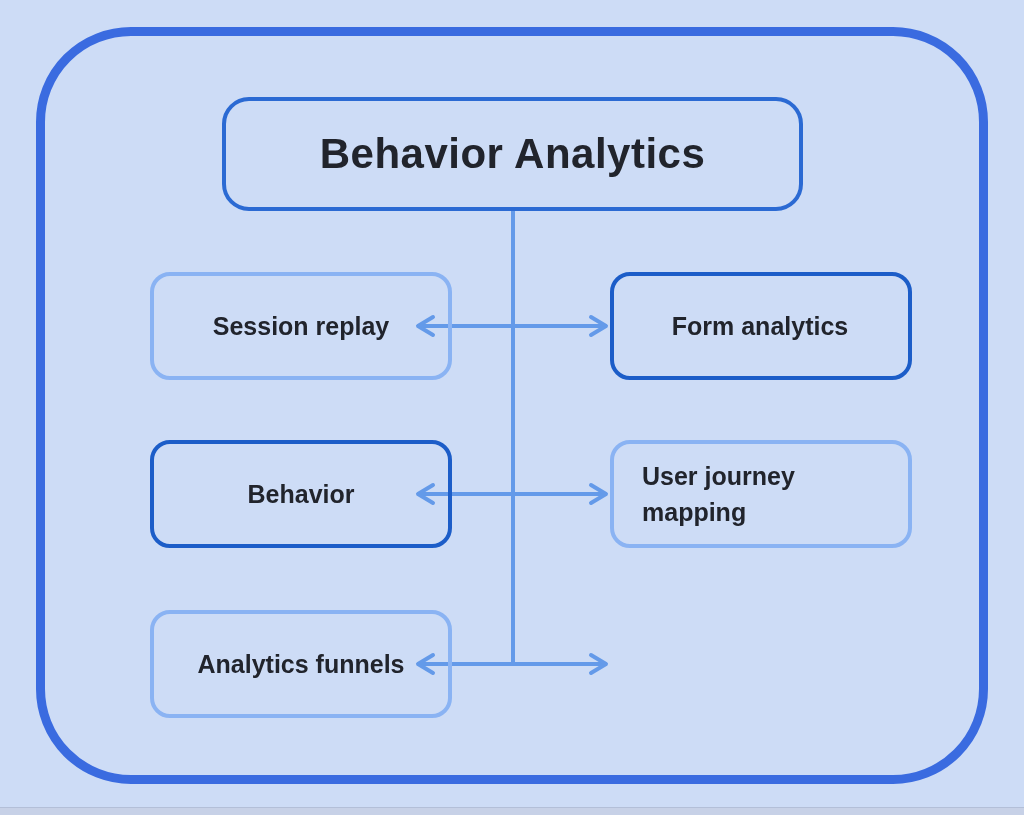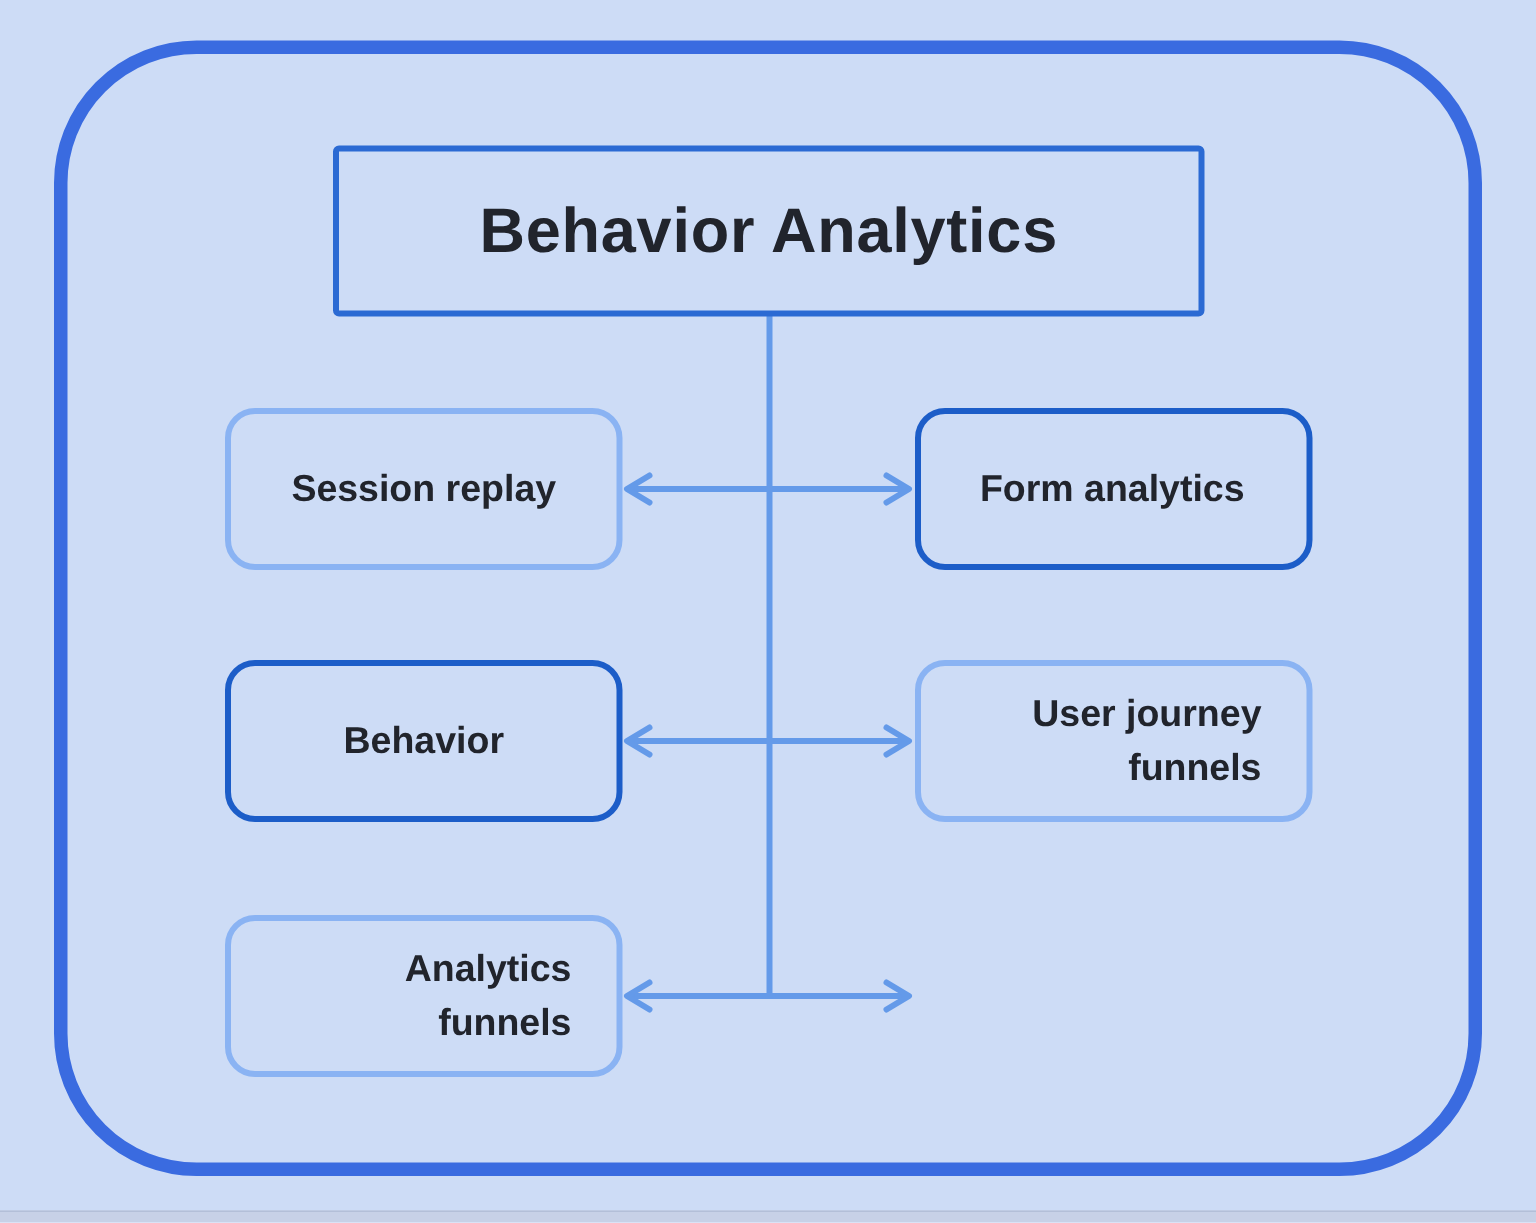--- a/index.html
+++ b/index.html
@@ -26,41 +26,41 @@
     border-radius: 95px;
   }
   .title-box {
     position: absolute;
     left: 222px;
     top: 97px;
     width: 581px;
     height: 114px;
     box-sizing: border-box;
     border: 4px solid var(--title-border, #2b6ad3);
-    border-radius: 4px;
+    border-radius: 27px;
     display: flex;
     align-items: center;
     justify-content: center;
   }
   .title-text {
     font-size: 42px;
     font-weight: 700;
     color: var(--text, #21242c);
     letter-spacing: 0.5px;
   }
   .node {
     position: absolute;
-    width: 265px;
+    width: 302px;
     height: 108px;
     box-sizing: border-box;
     border-radius: 20px;
     display: flex;
     align-items: center;
     justify-content: center;
-    text-align: right;
+    text-align: left;
     padding: 0 30px;
   }
   .node-light { border: 4px solid var(--node-border-light, #8ab3f3); }
   .node-dark  { border: 4px solid var(--node-border-dark, #1c5dc8); }
   .node-label {
     font-size: 25px;
     font-weight: 700;
     line-height: 36px;
     color: var(--text, #21242c);
   }
@@ -126,21 +126,21 @@
 
   <div class="node node-dark col-right row-1">
     <span class="node-label">Form analytics</span>
   </div>
 
   <div class="node node-dark col-left row-2">
     <span class="node-label">Behavior</span>
   </div>
 
   <div class="node node-light col-right row-2">
-    <span class="node-label">User journey funnels</span>
+    <span class="node-label">User journey mapping</span>
   </div>
 
   <div class="node node-light col-left row-3">
     <span class="node-label">Analytics funnels</span>
   </div>
 
 
   <div class="bottom-strip"></div>
 
 </div>

